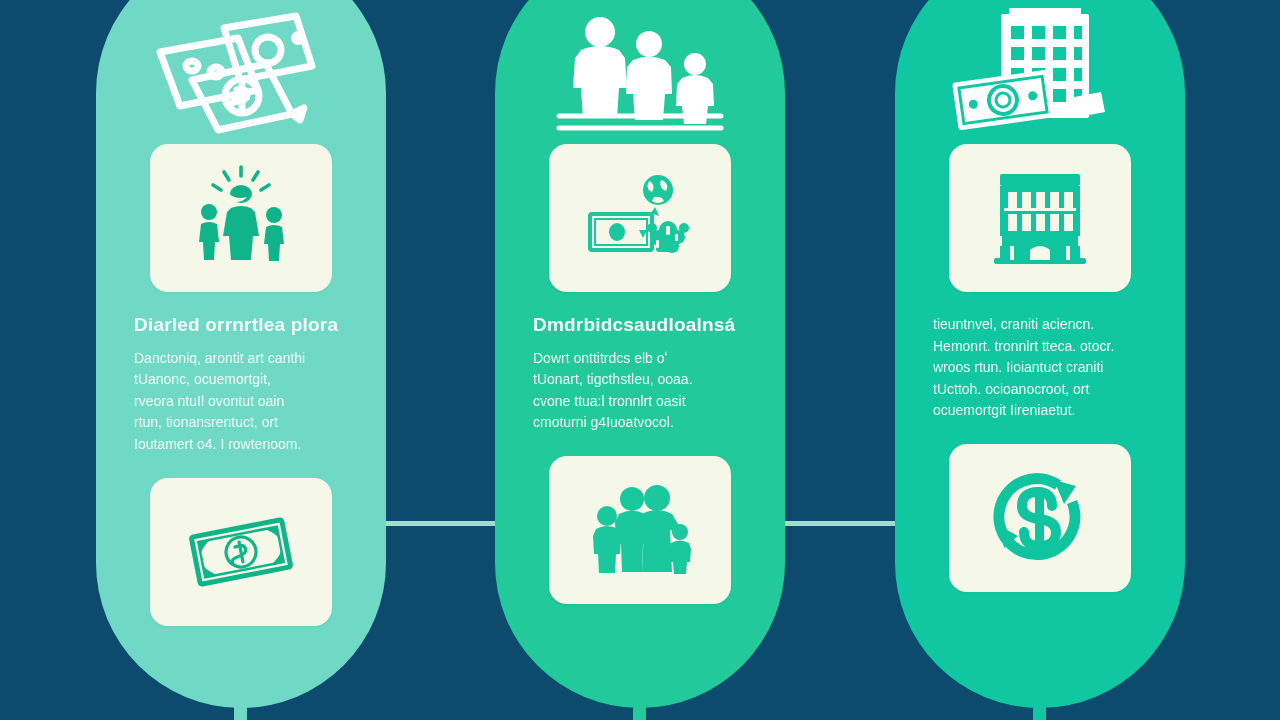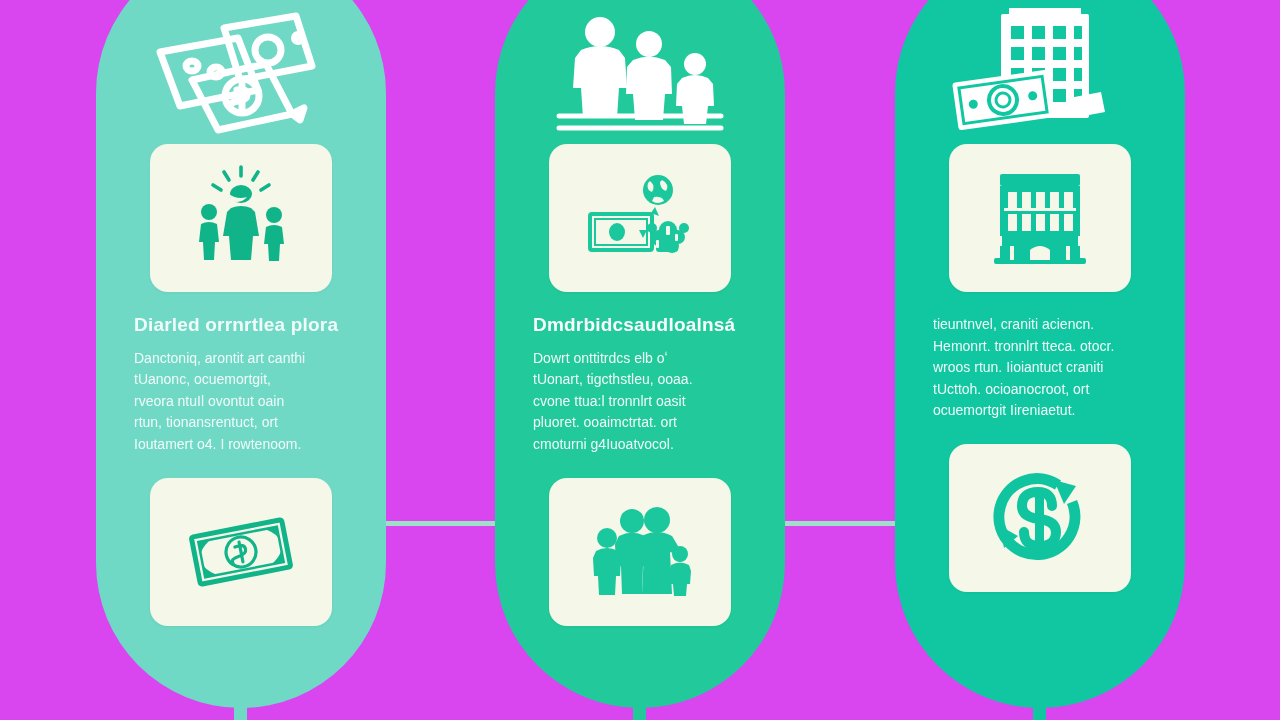--- a/index.html
+++ b/index.html
@@ -9,21 +9,21 @@
     height: 720px;
     overflow: hidden;
     background: #f2f7e7;
     font-family: "Liberation Sans", sans-serif;
   }
 
   #infographic {
     position: relative;
     width: 1280px;
     height: 720px;
-    background: #d946ef;
+    background: #0c4a6e;
     text-decoration: underline;
   }
 
   
   .connector {
     position: absolute;
     height: 5px;
     background: #9fdfc9;
     top: 521px;
     z-index: 1;
@@ -244,21 +244,20 @@
         </g>
       </svg>
     </div>
 
     <div class="text-block">
       <div class="block-title">Dmdrbidcsaudloalnsá</div>
       <div class="block-body">
         <span>Dowrt onttitrdcs elb oʻ</span>
         <span>tUonart, tigcthstleu, ooaa.</span>
         <span>cvone ttua:l tronnlrt oasit</span>
-        <span>pluoret. ooaimctrtat. ort</span>
         <span>cmoturni g4Iuoatvocol.</span>
       </div>
     </div>
 
     <div class="icon-card card-bottom">
       <svg viewBox="0 0 108 108">
         <g fill="#1bc79c">
           <circle cx="46" cy="23" r="12"></circle>
           <path d="M33 38 Q46 31 59 38 L63 46 L62 68 L57 68 L56 96 L36 96 L35 68 L30 68 L29 46 Z"></path>
           <path d="M36 16 Q46 8 56 16 Q50 20 44 18 Q40 22 36 22 Z"></path>

